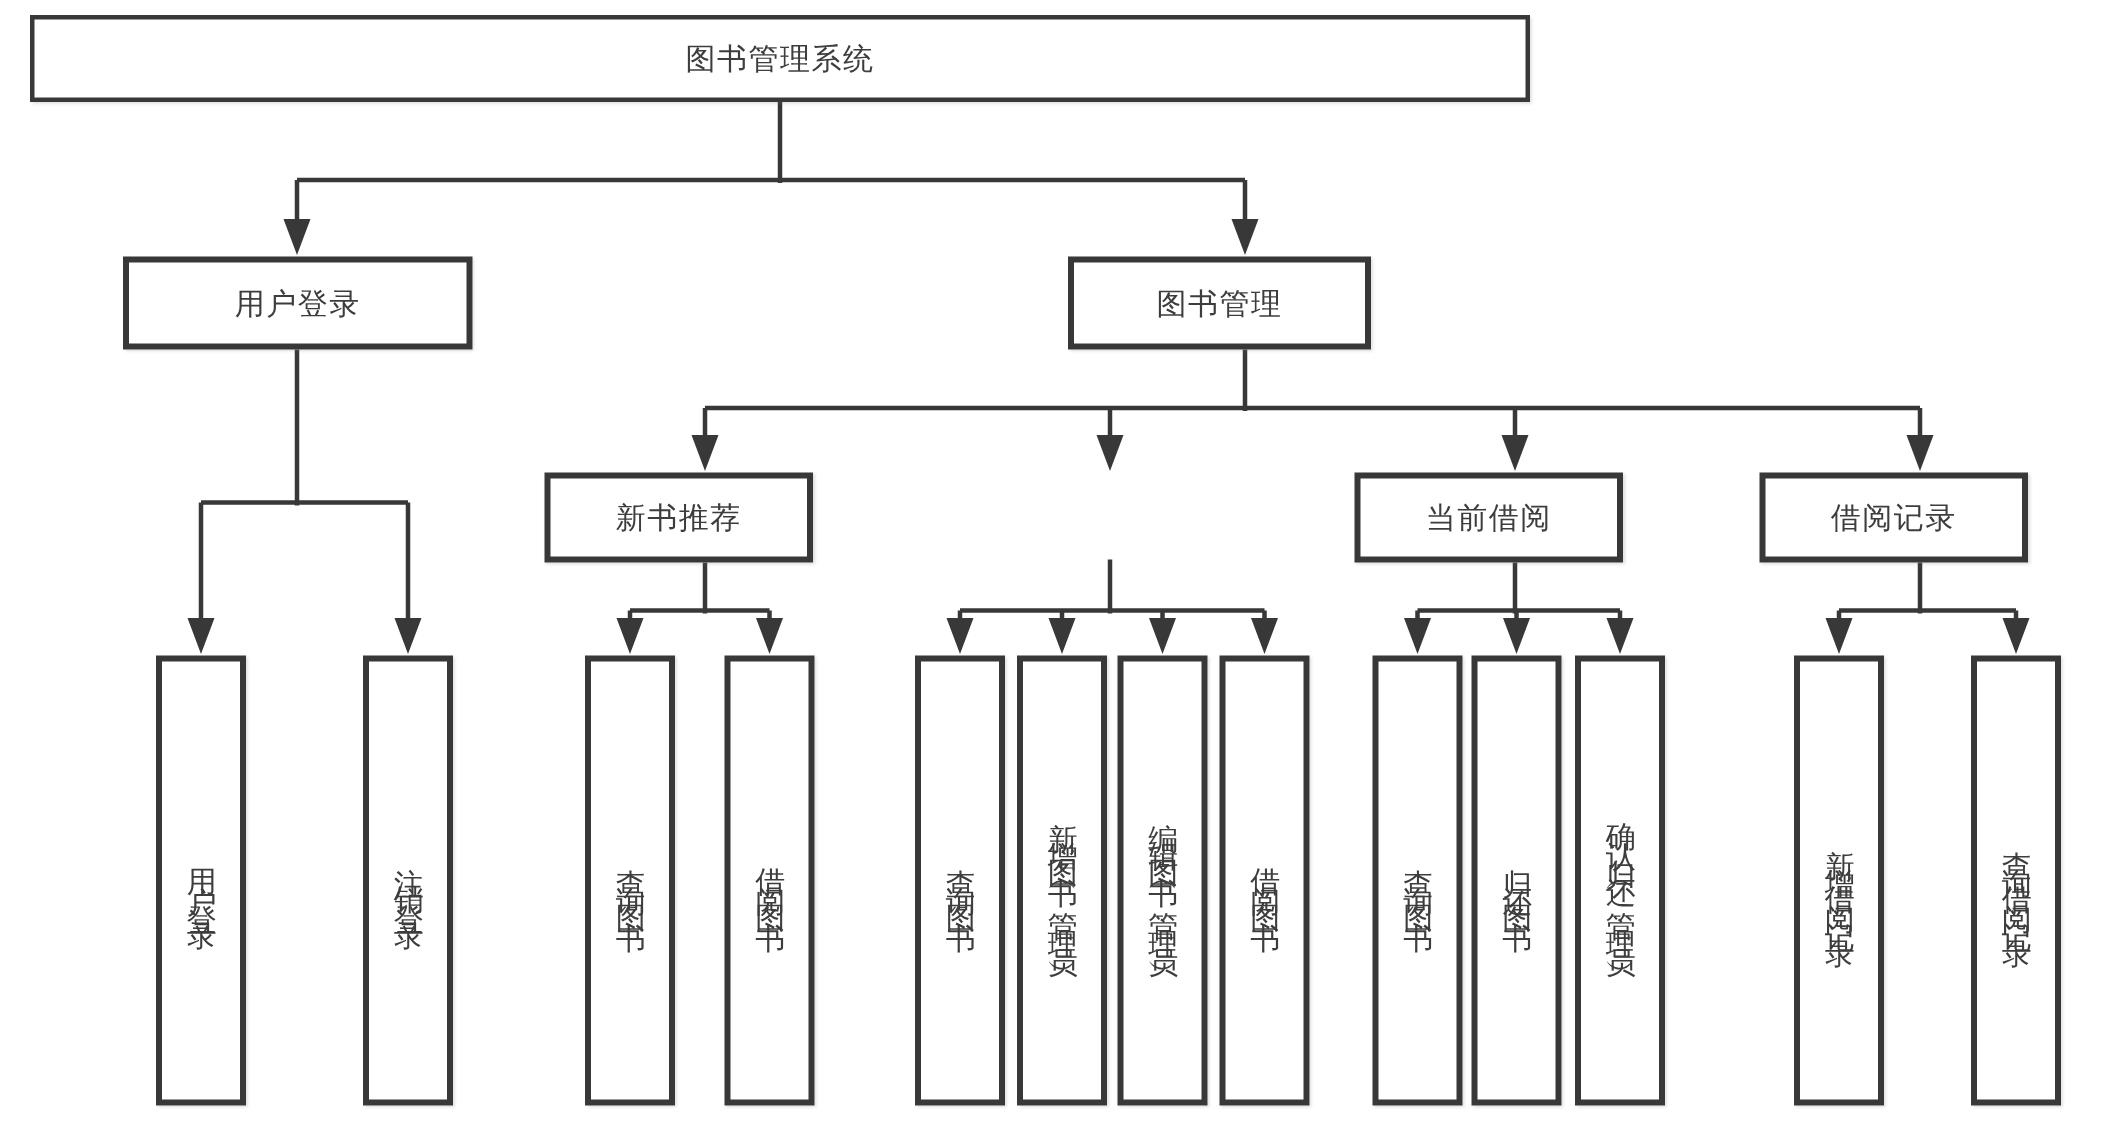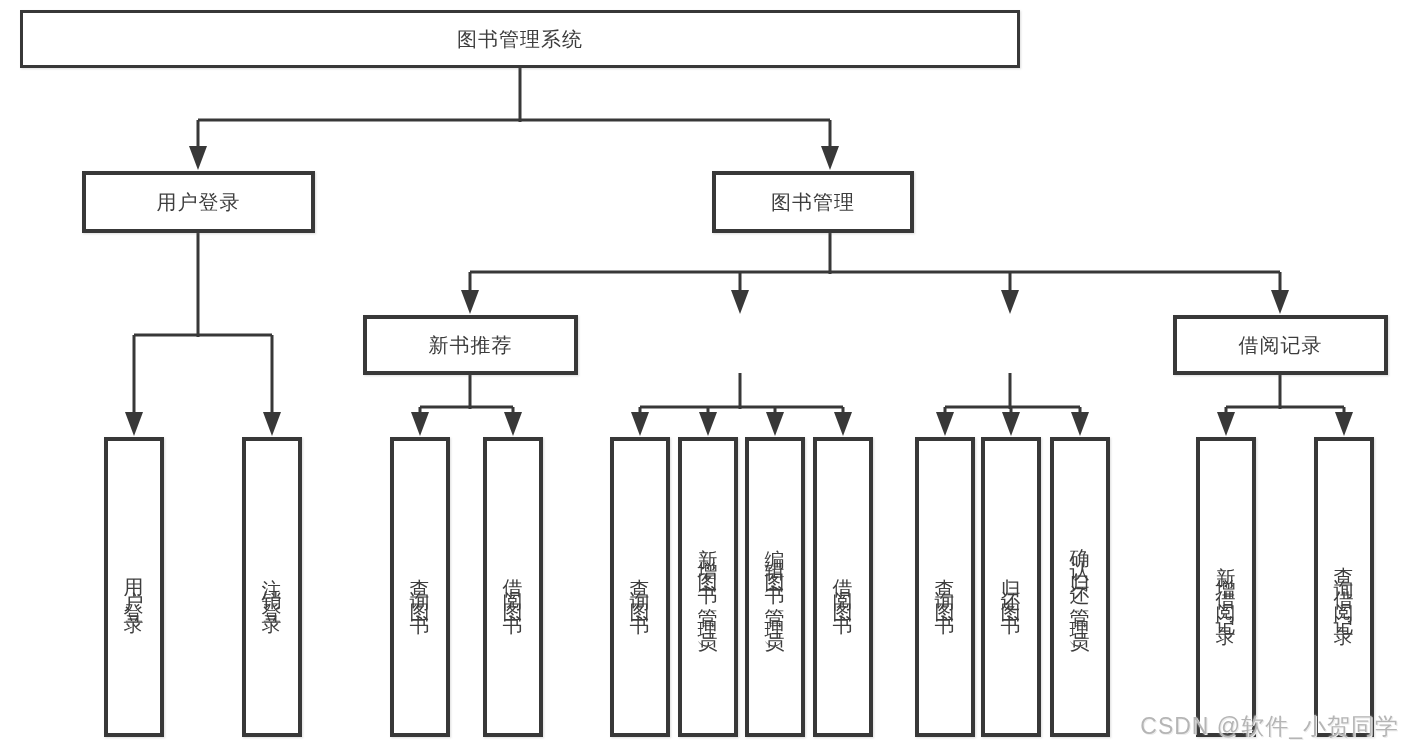--- a/index.html
+++ b/index.html
@@ -30,21 +30,21 @@
     font-size: 20px;
     letter-spacing: 1px;
     box-shadow: 1px 1px 2px rgba(120,120,120,0.25);
   }
   .box.root {
     left: 20px; top: 10px; width: 1000px; height: 58px;
     border-width: 3px;
     font-family: Liberation Serif, serif;
   }
   .box.lvl2 { top: 171px; height: 62px; }
-  .box.lvl3 { top: 315px; height: 60px; width: 215px; }
+  .box.lvl3 { top: 315px; height: 60px; width: 179px; }
   .box.leaf {
     top: 437px; height: 300px; width: 60px;
     overflow: hidden;
   }
   .vtext {
     writing-mode: vertical-rl;
     text-orientation: mixed;
     letter-spacing: 12px;
     font-size: 20px;
     line-height: 1;
@@ -112,20 +112,23 @@
   <div class="box lvl2" style="left:82px; width:233px;">
     <span>用户登录</span>
   </div>
   <div class="box lvl2" style="left:712px; width:202px;">
     <span>图书管理</span>
   </div>
 
   <div class="box lvl3" style="left:363px;">
     <span>新书推荐</span>
   </div>
+  <div class="box lvl3" style="left:903px;">
+    <span>当前借阅</span>
+  </div>
   <div class="box lvl3" style="left:1173px;">
     <span>借阅记录</span>
   </div>
 
   <div class="box leaf" style="left:104px;">
     <span class="vtext">用户登录</span>
   </div>
   <div class="box leaf" style="left:242px;">
     <span class="vtext">注销登录</span>
   </div>
@@ -160,15 +163,14 @@
     <span class="vtext">确认归还（管理员）</span>
   </div>
 
   <div class="box leaf" style="left:1196px;">
     <span class="vtext">新增借阅记录</span>
   </div>
   <div class="box leaf" style="left:1314px;">
     <span class="vtext">查询借阅记录</span>
   </div>
 
-  <div class="watermark">CSDN @软件_小贺同学</div>
 
 </div>
 
 </body></html>

